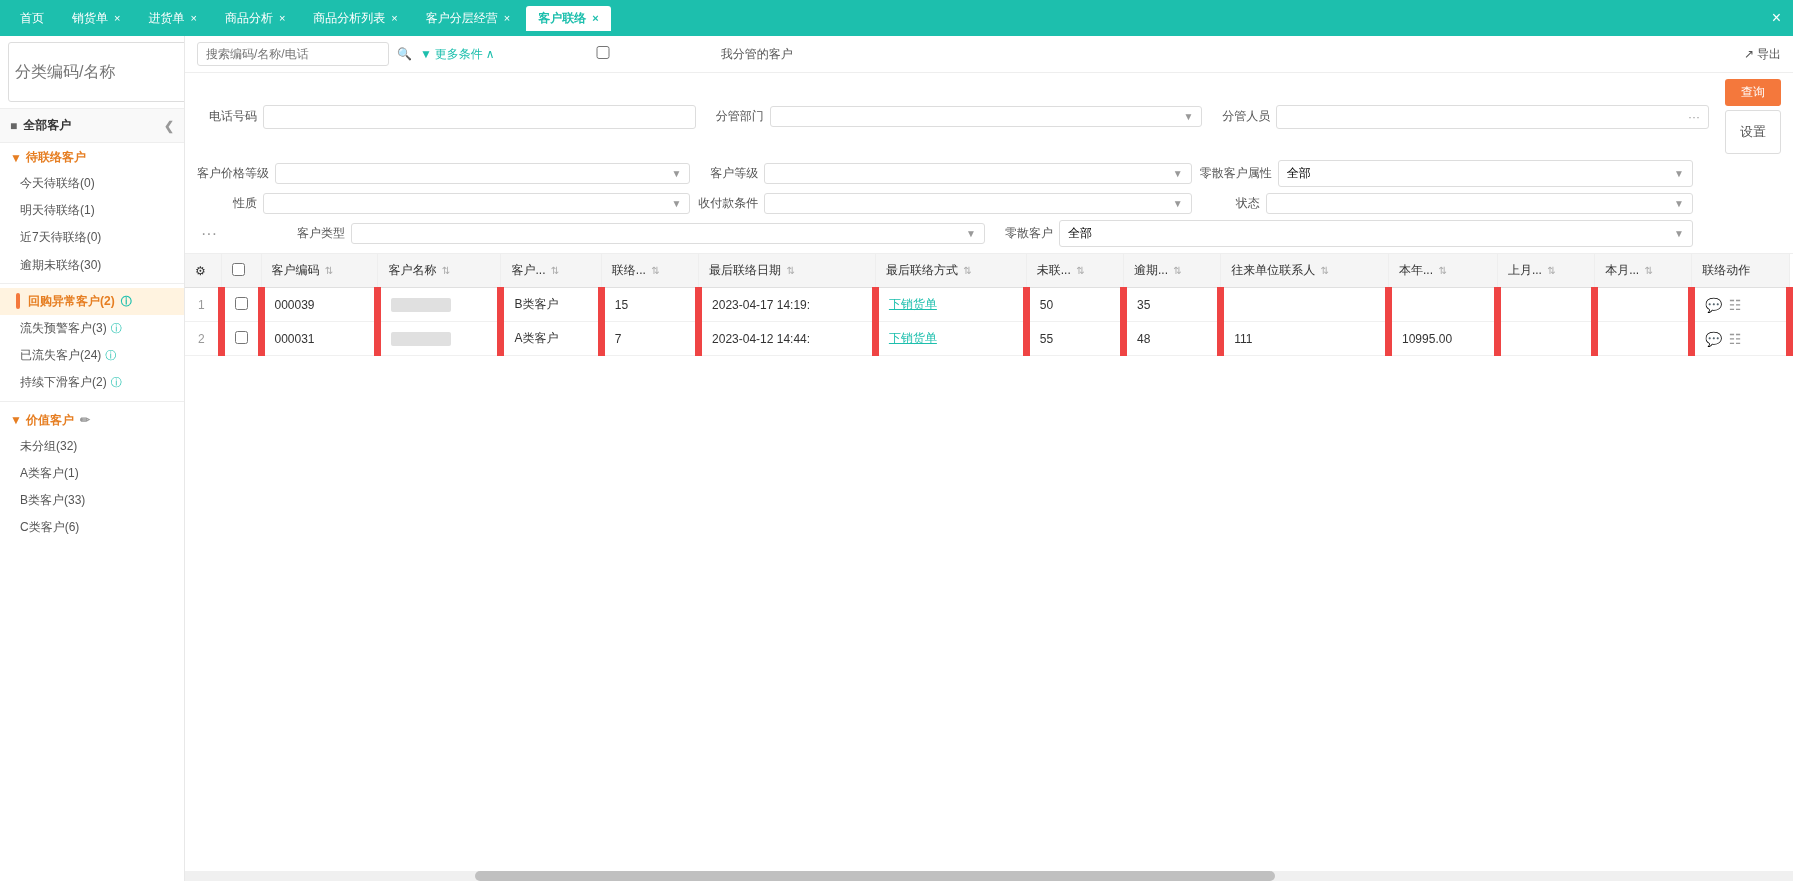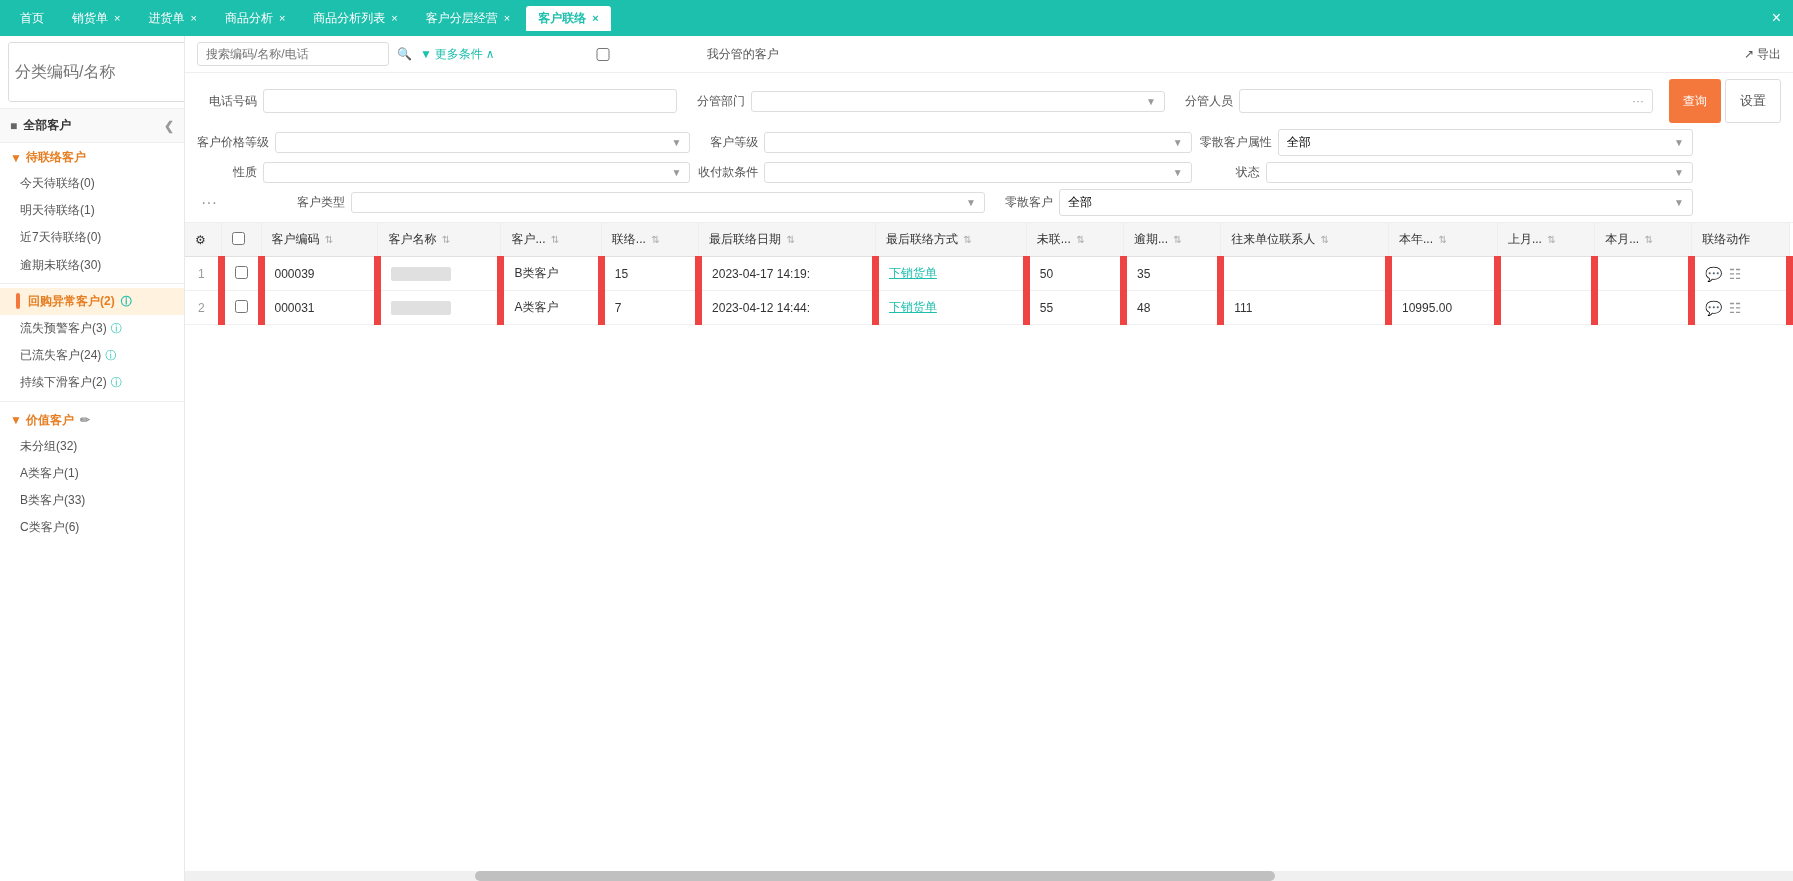--- a/index.html
+++ b/index.html
@@ -129,21 +129,21 @@
     .filter-btn {
       display: flex;
       align-items: center;
       gap: 3px;
       color: #1dbfad;
       cursor: pointer;
       border: none;
       background: none;
       font-size: 12px;
     }
-    .filter-checkbox { display: flex; align-items: center; gap: 4px; color: #555; cursor: pointer; }
+    .filter-checkbox { display: flex; align-items: flex-start; gap: 18px; color: #555; cursor: pointer; }
     .export-btn {
       margin-left: auto;
       color: #555;
       cursor: pointer;
       display: flex;
       align-items: center;
       gap: 3px;
     }
 
     
@@ -462,21 +462,21 @@
             <span class="down-arrow">▼</span>
           </div>
         </div>
         <div class="filter-cell">
           <label>分管人员</label>
           <div class="f-select" style="flex:1;">
             <span></span>
             <span style="color:#999;cursor:pointer;margin-left:4px;">···</span>
           </div>
         </div>
-        <div style="display:flex;flex-direction:row;gap:4px;margin-left:8px;">
+        <div style="display:flex;flex-direction:column;gap:4px;margin-left:8px;">
           <button class="btn-query">查询</button>
           <button class="btn-setting">设置</button>
         </div>
       </div>
 
       <div class="filter-row">
         <div class="filter-cell">
           <label>客户价格等级</label>
           <div class="f-select">
             <span></span>

